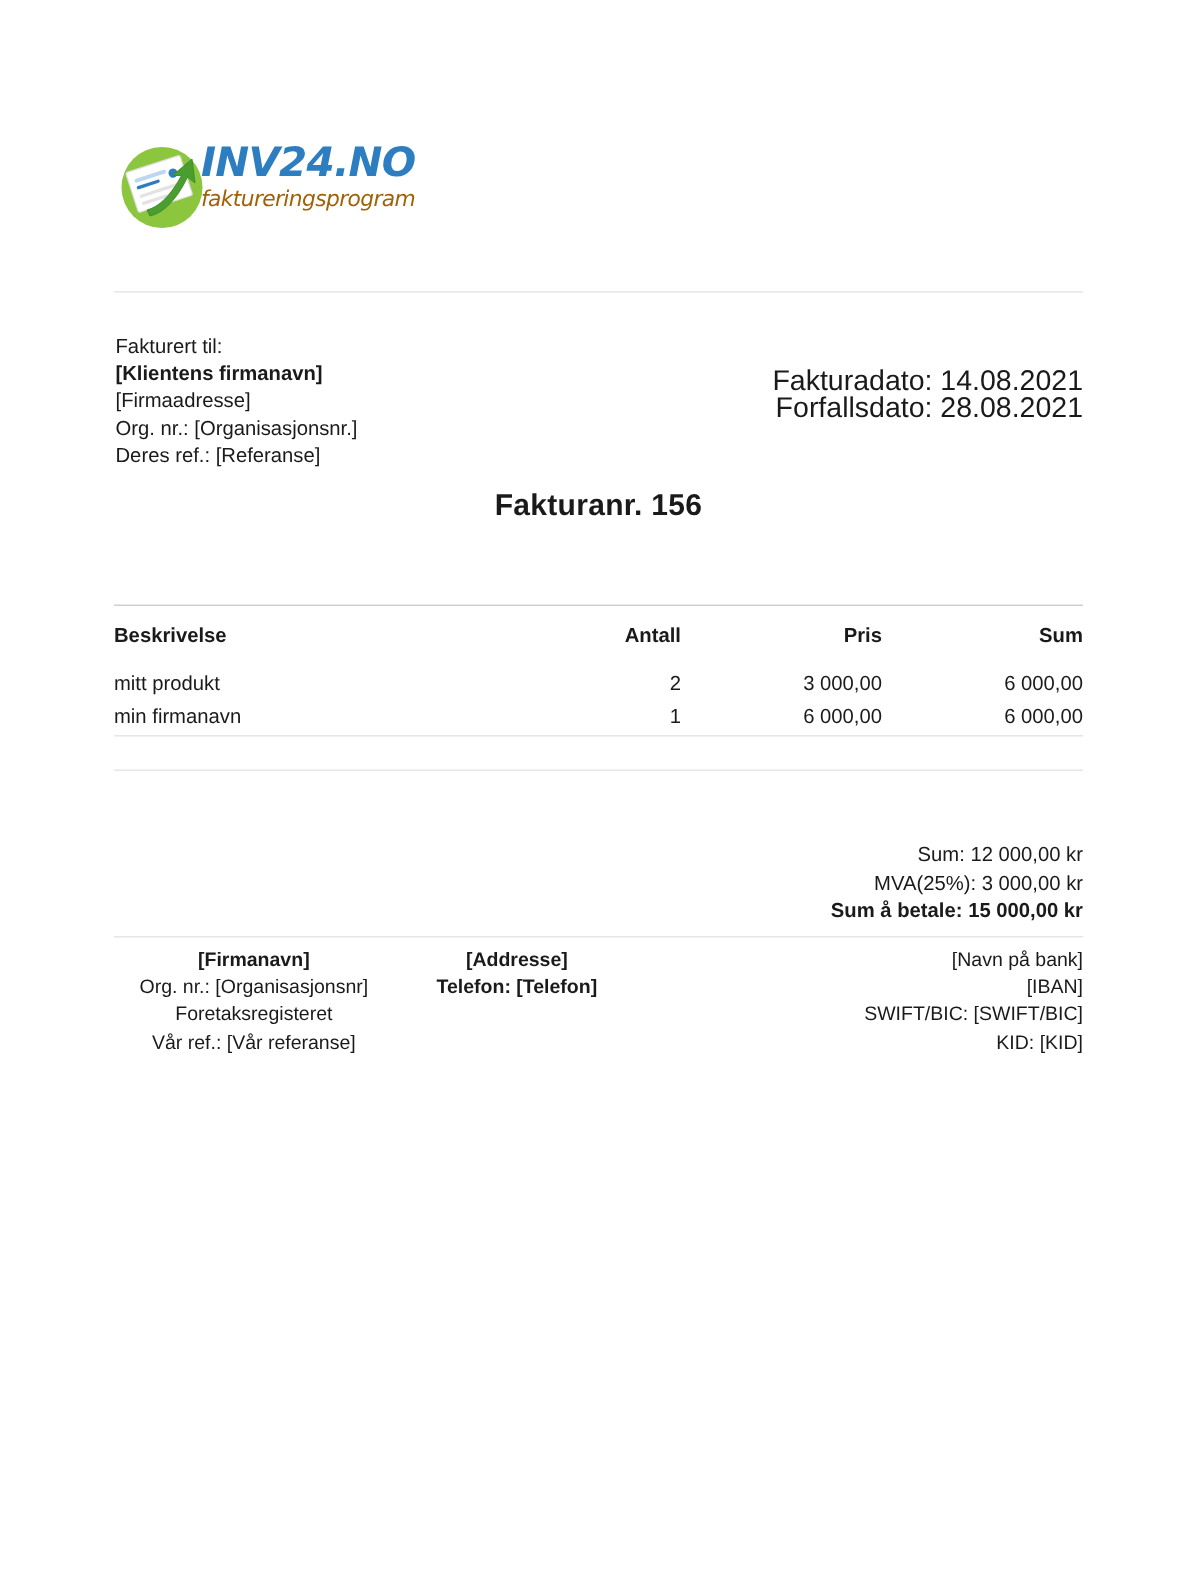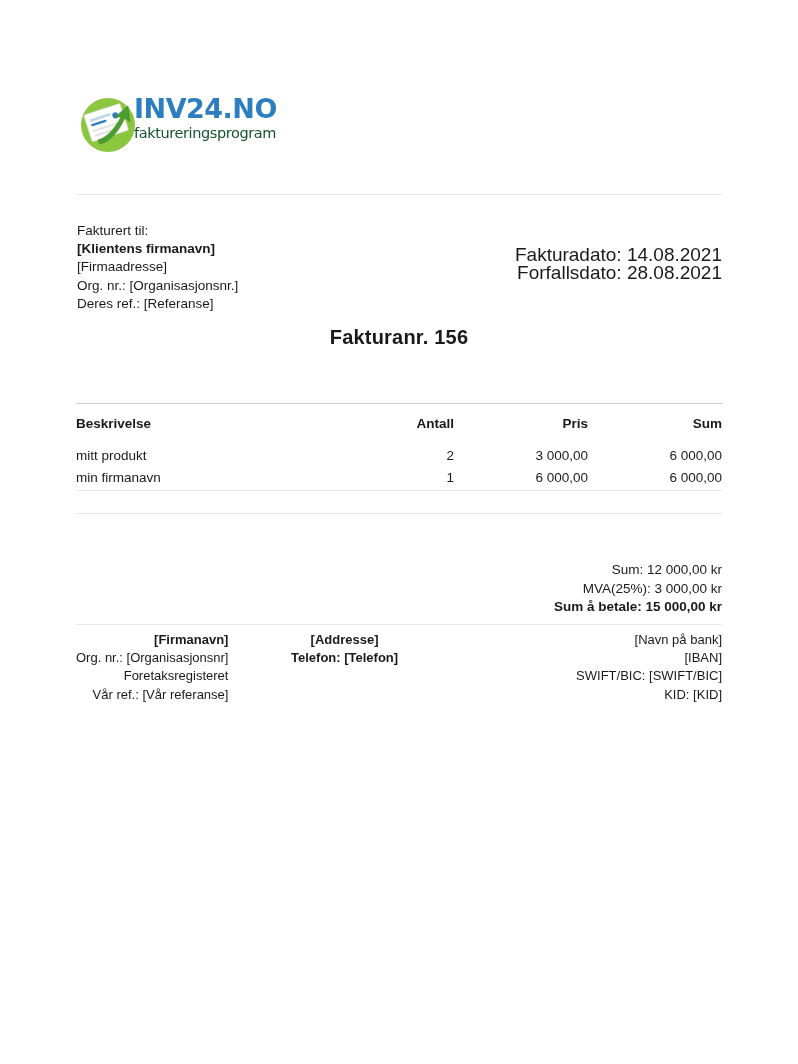--- a/index.html
+++ b/index.html
@@ -23,20 +23,21 @@
     background: #ffffff;
   }
 
   
   .logo-block {
     position: absolute;
     left: 76px;
     top: 92px;
     width: 270px;
     height: 66px;
+    font-style: italic;
   }
   .logo-mark {
     position: absolute;
     left: 0; top: 0;
     width: 64px;
     height: 64px;
   }
   .logo-text {
     position: absolute;
     left: 58px;
@@ -49,21 +50,21 @@
     font-size: 27px;
     letter-spacing: -0.5px;
     color: #2d7dc1;
     line-height: 30px;
     white-space: nowrap;
   }
   .logo-sub {
     font-family: "DejaVu Sans", sans-serif;
     font-size: 14.5px;
     letter-spacing: -0.4px;
-    color: #14532d;
+    color: #a16207;
     line-height: 16px;
     margin-top: 1px;
     white-space: nowrap;
   }
 
   
   .rule {
     position: absolute;
     left: 76px;
     width: 646px;
@@ -154,21 +155,21 @@
     left: 76px;
     top: 631px;
     width: 646px;
     font-size: 13px;
     line-height: 18.2px;
   }
   .footer .col {
     position: absolute;
     top: 0;
   }
-  .footer .col-left   { left: 0;  text-align: right; }
+  .footer .col-left   { left: 17px;  text-align: center; }
   .footer .col-mid    { left: 215px; text-align: center; font-weight: bold; }
   .footer .col-right  { right: 0;   text-align: right; }
   .footer .strong { font-weight: bold; }
 </style>
 </head>
 <body>
 
 <div class="page">
 
   <div class="logo-block">

